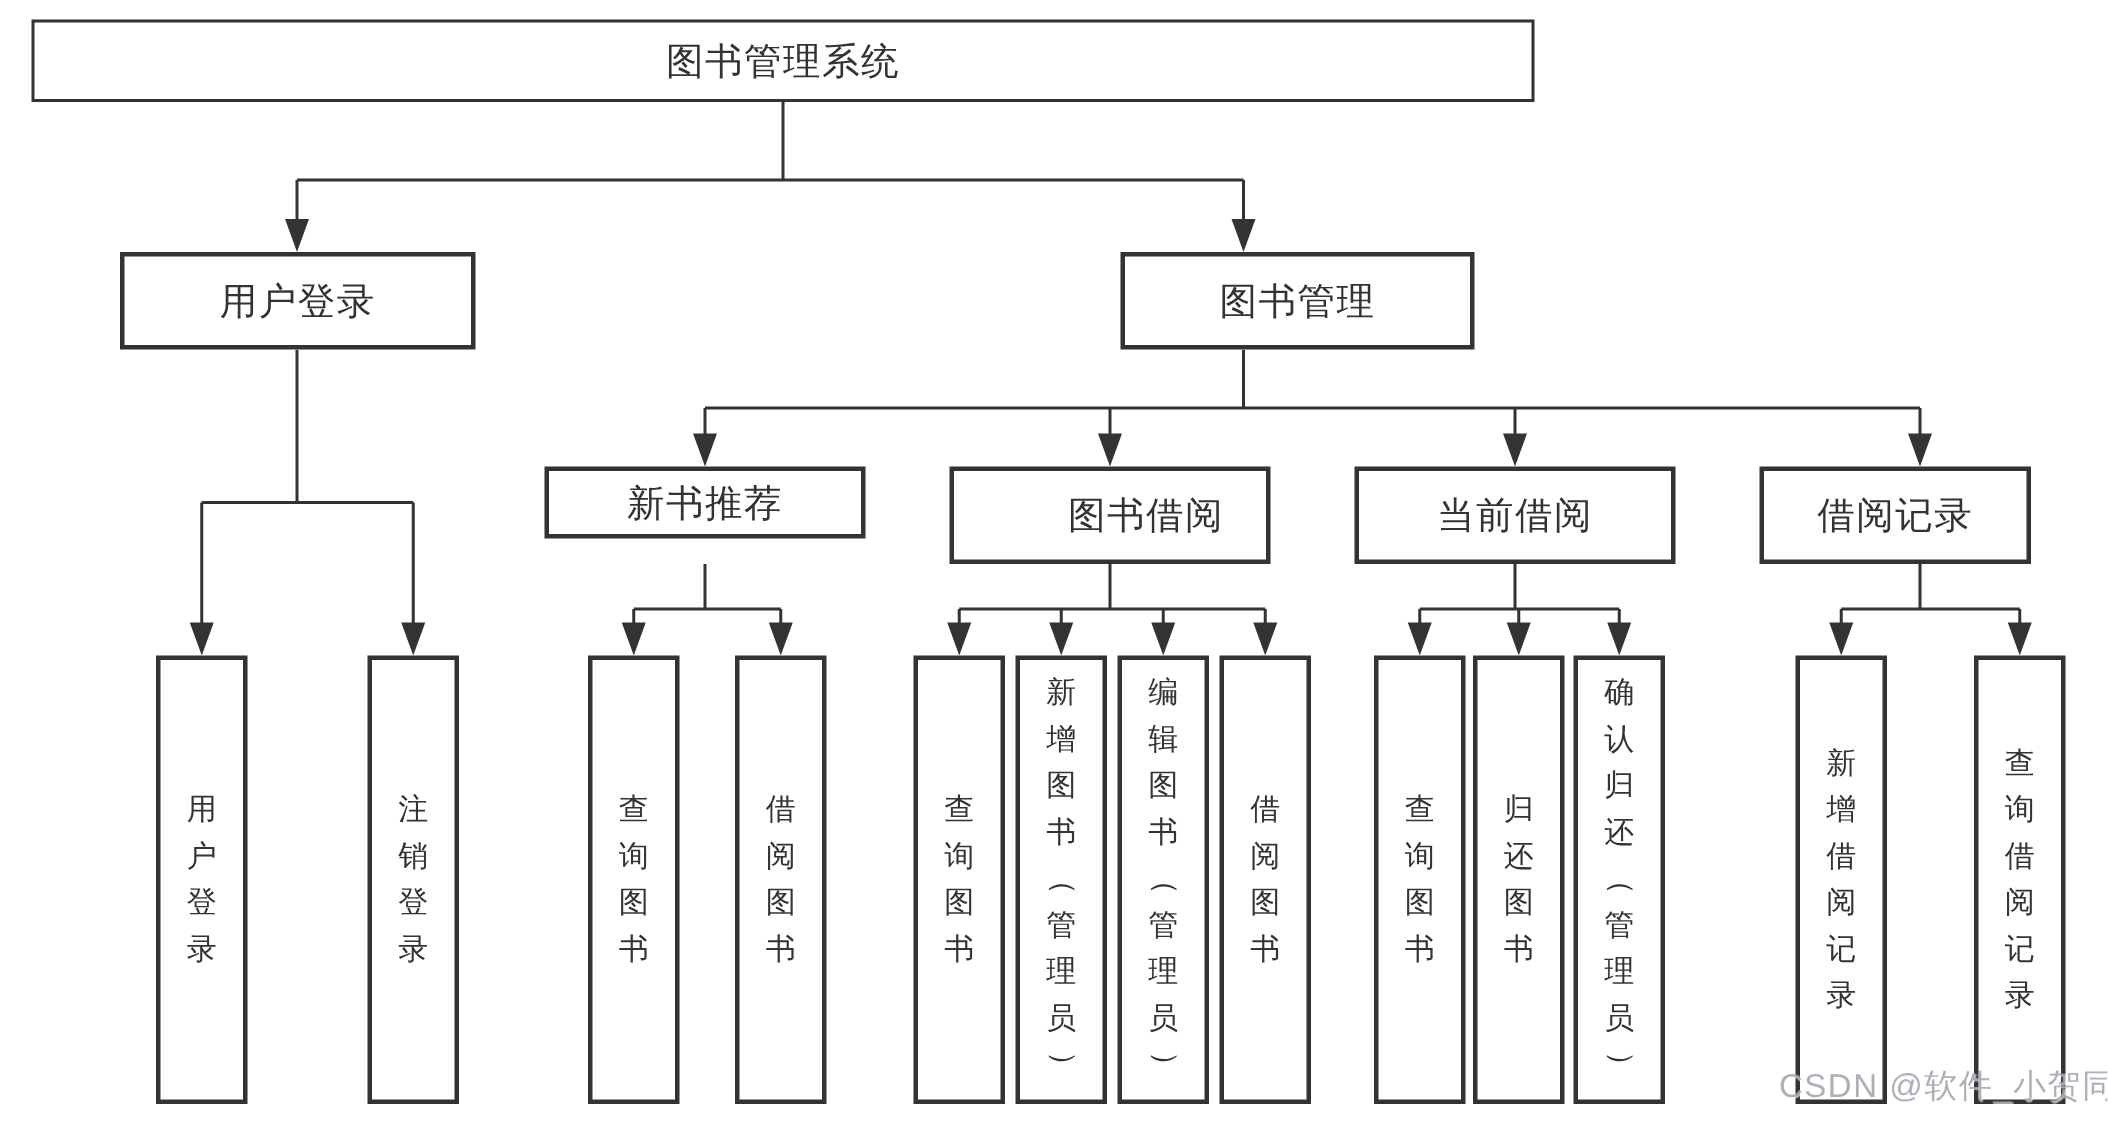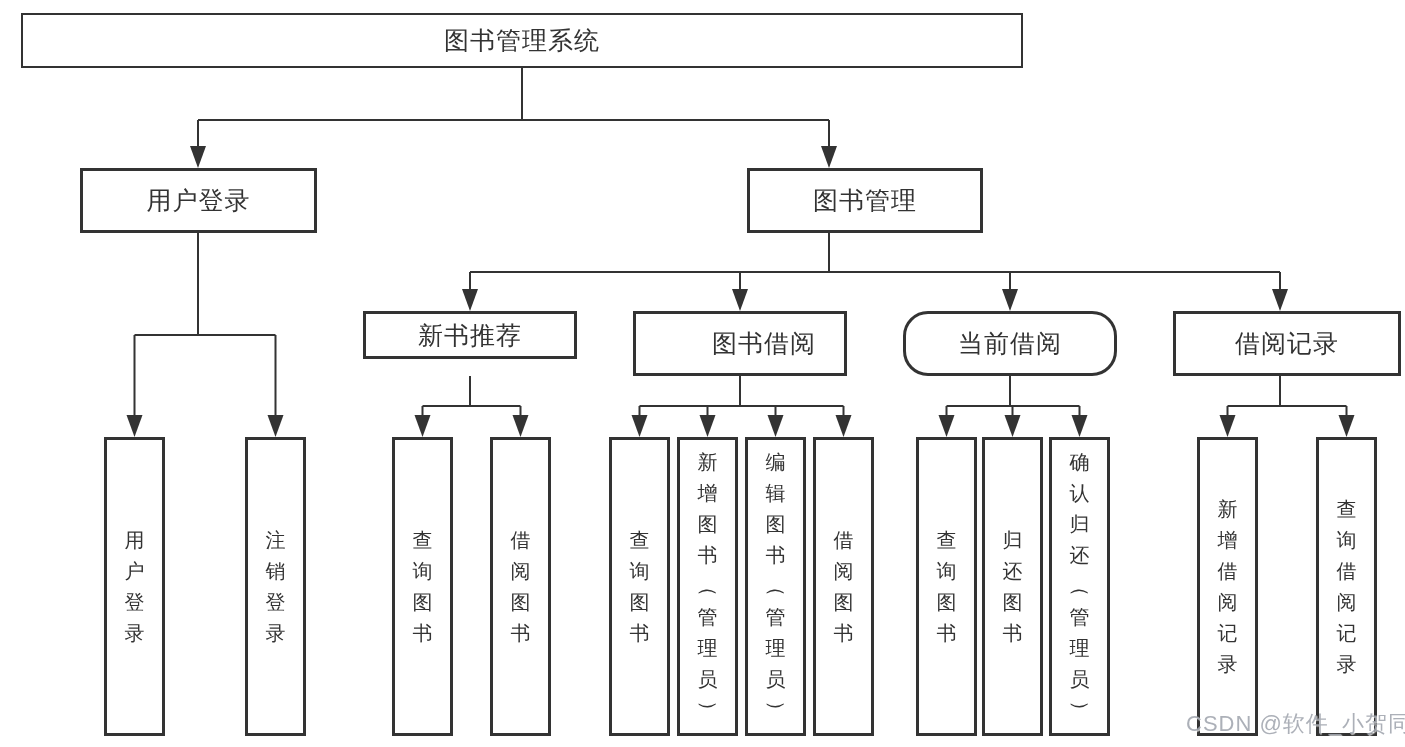--- a/index.html
+++ b/index.html
@@ -83,24 +83,24 @@
   <div class="box hbox" style="left:711px; top:168px; width:236px; height:65px;margin-left:36px;">
     <span>图书管理</span>
   </div>
 
   <div class="box hbox" style="left:363px; top:311px; width:214px; height:48px;">
     <span>新书推荐</span>
   </div>
   <div class="box hbox" style="left:633px; top:311px; width:214px; height:65px;padding-left:48px;">
     <span>图书借阅</span>
   </div>
-  <div class="box hbox" style="left:903px; top:311px; width:214px; height:65px;border-radius:25px;">
+  <div class="box hbox" style="left:903px; top:311px; width:214px; height:65px;">
     <span>当前借阅</span>
   </div>
-  <div class="box hbox" style="left:1173px; top:311px; width:228px; height:65px;">
+  <div class="box hbox" style="left:1173px; top:311px; width:181px; height:65px;">
     <span>借阅记录</span>
   </div>
 
   <div class="box vbox" style="left:104px;">
     <div class="vtext">
         <span>用</span>
         <span>户</span>
         <span>登</span>
         <span>录</span>
       </div>

